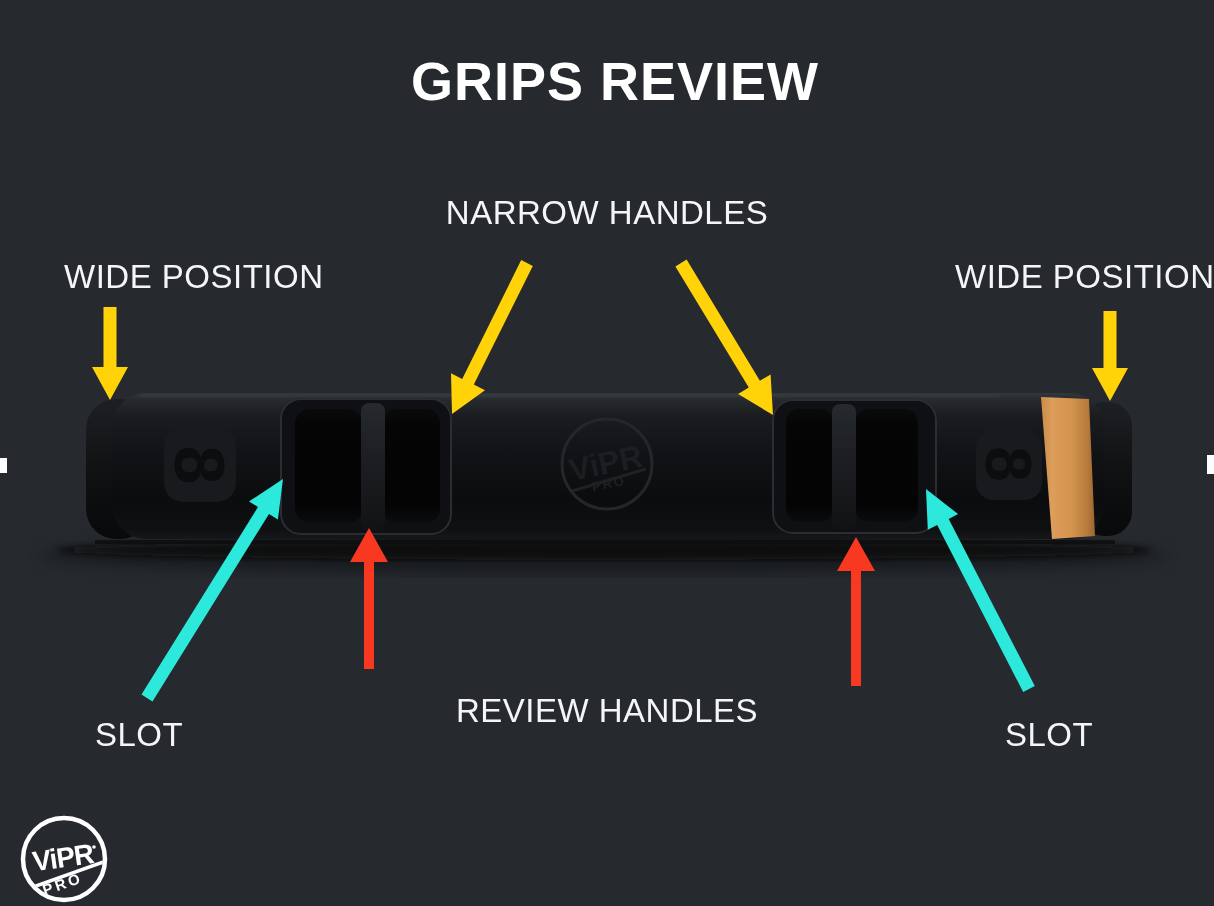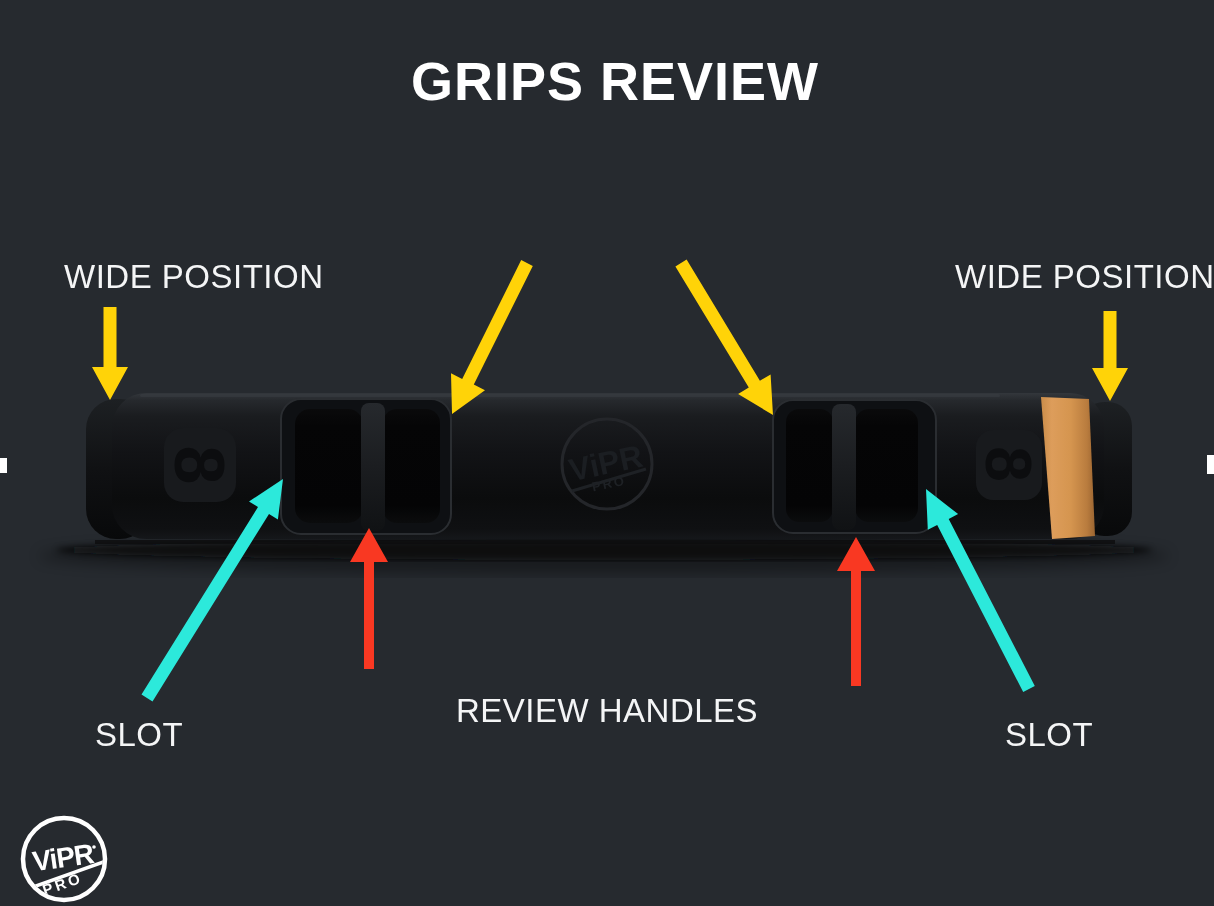--- a/index.html
+++ b/index.html
@@ -127,20 +127,21 @@
       <polygon points="103.5,307.0 103.5,367.0 92.0,367.0 110.0,400.0 128.0,367.0 116.5,367.0 116.5,307.0" fill="#FFD308"></polygon>
       <polygon points="1103.5,311.0 1103.5,368.0 1092.0,368.0 1110.0,401.0 1128.0,368.0 1116.5,368.0 1116.5,311.0" fill="#FFD308"></polygon>
       <polygon points="521.2,260.1 462.2,378.9 451.0,373.3 452.0,414.0 485.0,390.2 473.8,384.6 532.8,265.9" fill="#FFD308"></polygon>
       <polygon points="675.4,266.4 748.8,387.6 738.1,394.0 773.0,415.0 770.6,374.4 759.9,380.8 686.6,259.6" fill="#FFD308"></polygon>
       <polygon points="374.0,669.0 374.0,562.0 388.0,562.0 369.0,528.0 350.0,562.0 364.0,562.0 364.0,669.0" fill="#F93822"></polygon>
       <polygon points="861.0,686.0 861.0,571.0 875.0,571.0 856.0,537.0 837.0,571.0 851.0,571.0 851.0,686.0" fill="#F93822"></polygon>
       <polygon points="152.5,701.4 269.0,513.9 277.9,519.4 283.0,479.0 249.0,501.5 258.0,507.0 141.5,694.6" fill="#2CE9DB"></polygon>
       <polygon points="1034.8,686.0 948.7,518.9 958.1,514.1 926.0,489.0 927.8,529.7 937.2,524.9 1023.2,692.0" fill="#2CE9DB"></polygon>
     </svg>
 
+  <div class="label" id="label-narrow">NARROW HANDLES</div>
   <div class="label" id="label-wide-left">WIDE POSITION</div>
   <div class="label" id="label-wide-right">WIDE POSITION</div>
   <div class="label" id="label-neutral">REVIEW HANDLES</div>
   <div class="label" id="label-slot-left">SLOT</div>
   <div class="label" id="label-slot-right">SLOT</div>
 
   <div class="edge-mark" id="edge-left"></div>
   <div class="edge-mark" id="edge-right"></div>
 
   <svg id="corner-logo" width="96" height="96" viewBox="0 0 96 96">

